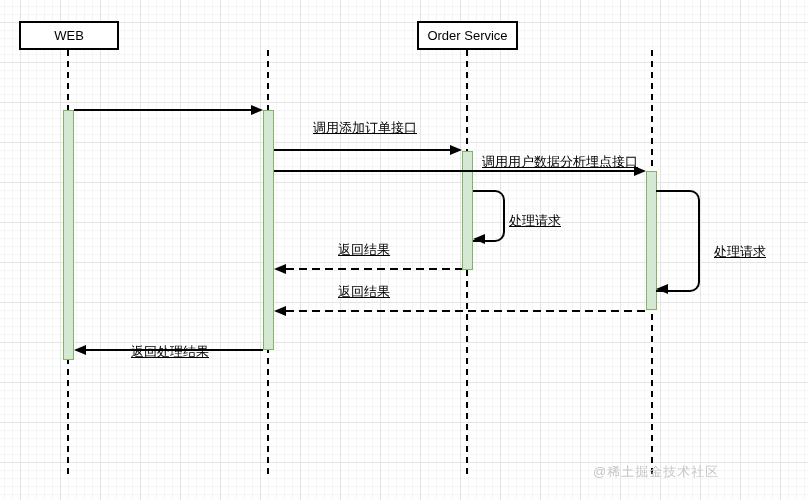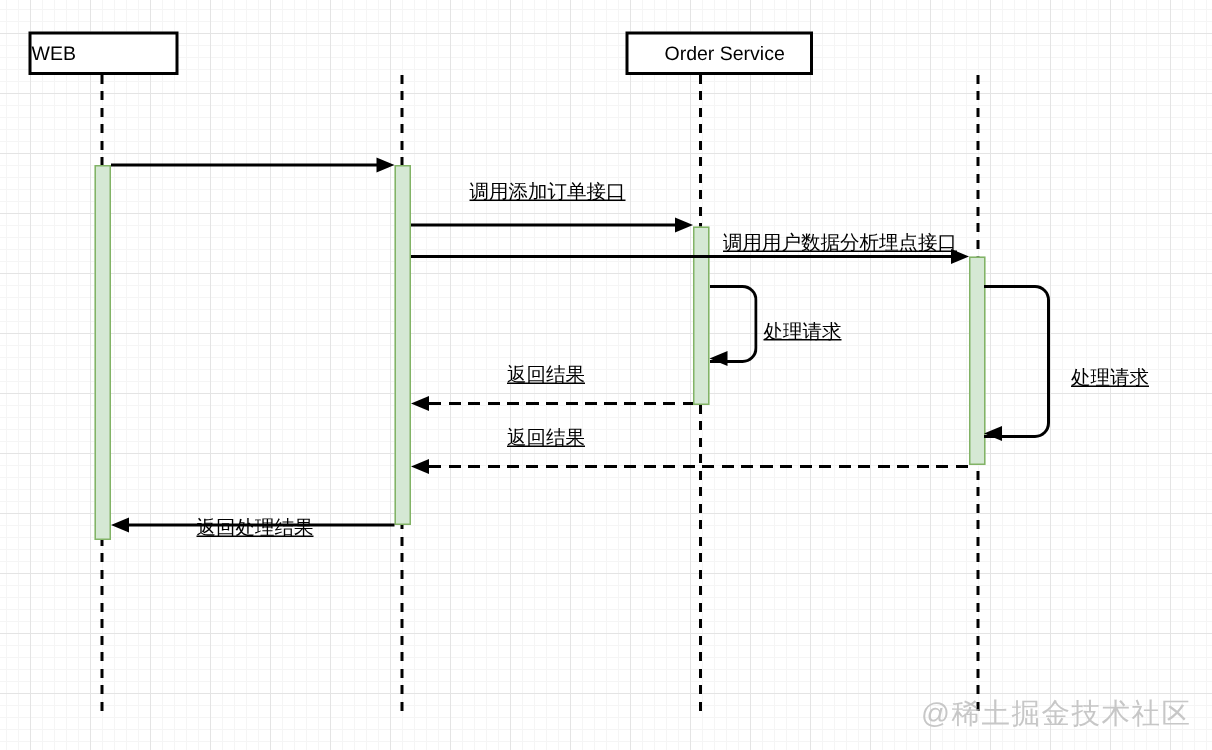--- a/index.html
+++ b/index.html
@@ -14,21 +14,21 @@
       linear-gradient(to bottom, #e4e4e4 1px, transparent 1px),
       linear-gradient(to right, #f5f5f5 1px, transparent 1px),
       linear-gradient(to bottom, #f5f5f5 1px, transparent 1px);
     background-size:40px 40px,40px 40px,8px 8px,8px 8px;
     background-position:20px 22px,20px 22px,4px 6px,4px 6px;
   }
   
   .actor-box{
     position:absolute;top:21px;height:25px;
     border:2px solid #000;background:#fff;
-    text-align:left;line-height:25px;
+    text-align:center;line-height:25px;
     font-size:13px;color:#000;white-space:nowrap;
   }
   
   .lifeline{
     position:absolute;top:50px;height:426px;width:2px;
     background:repeating-linear-gradient(180deg,#000 0 6px,transparent 6px 11px);
   }
   
   .activation{
     position:absolute;width:9px;
@@ -49,38 +49,38 @@
     position:absolute;background:none;
     border-top:2px solid #000;border-right:2px solid #000;border-bottom:2px solid #000;
     border-radius:0 10px 10px 0;
   }
   
   .mlabel{
     position:absolute;transform:translateX(-50%);
     font-size:13px;color:#000;white-space:nowrap;line-height:16px;text-decoration:underline;
   }
   .watermark{
-    position:absolute;left:614px;top:463px;
-    font-size:19px;color:#c7c7c7;letter-spacing:1px;white-space:nowrap;
+    position:absolute;left:593px;top:463px;
+    font-size:13px;color:#c7c7c7;letter-spacing:1px;white-space:nowrap;
   }
 </style>
 </head>
 <body>
 
 <div class="canvas">
 
   <div class="lifeline" style="left:67px;"></div>
   <div class="lifeline" style="left:267px;"></div>
   <div class="lifeline" style="left:466px;"></div>
   <div class="lifeline" style="left:651px;"></div>
 
   <div class="actor-box" style="left:19px;width:96px;">
     <span>WEB</span>
   </div>
-  <div class="actor-box" style="left:417px;width:97px;padding-left:24px;">
+  <div class="actor-box" style="left:417px;width:97px;">
     <span>Order Service</span>
   </div>
 
   <div class="activation" style="left:63px;top:110px;height:248px;"></div>
   <div class="activation" style="left:263px;top:110px;height:238px;"></div>
   <div class="activation" style="left:462px;top:151px;height:117px;"></div>
   <div class="activation" style="left:646px;top:171px;height:137px;"></div>
 
   <div>
     <div class="mline" style="left:74px;top:109px;width:178px;"></div>

